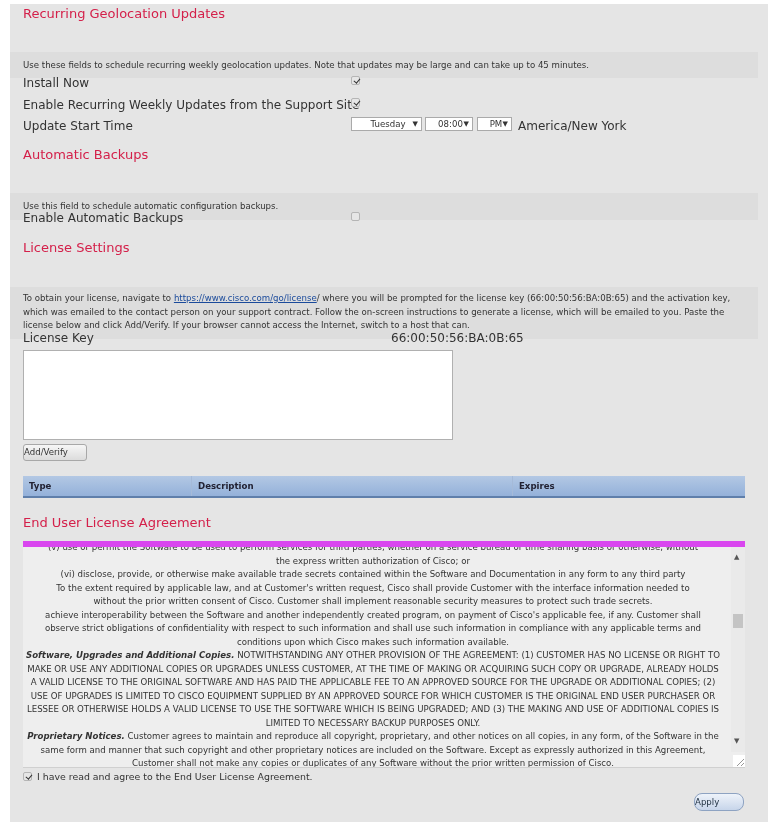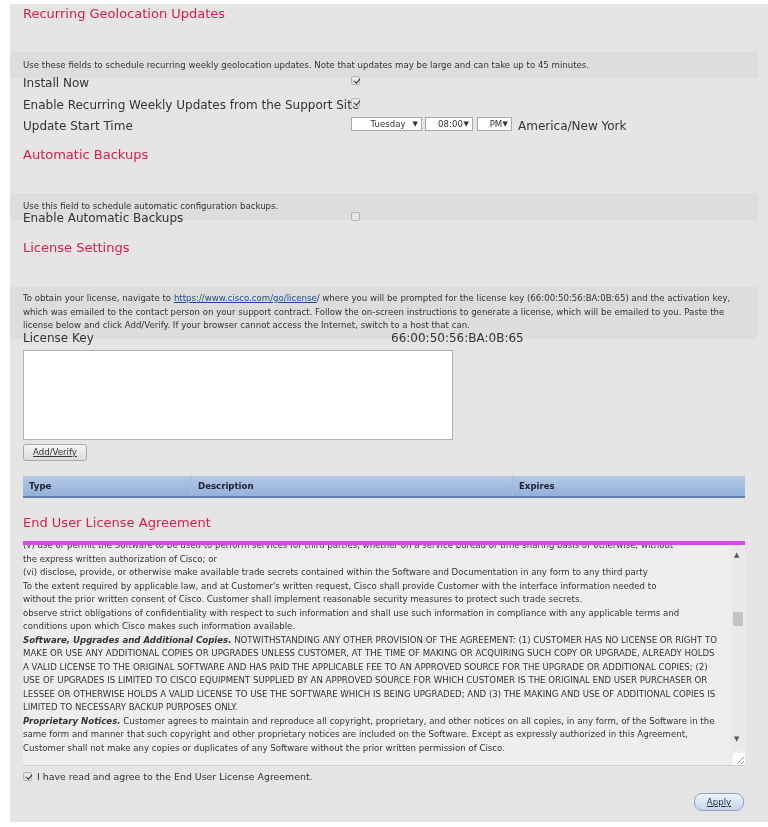--- a/index.html
+++ b/index.html
@@ -15,28 +15,28 @@
   .chk.on::after { content:""; position:absolute; left:2.5px; top:0px; width:2.5px; height:5px;
          border:solid #333; border-width:0 1.6px 1.6px 0; transform:rotate(40deg); }
   .sel { position:absolute; top:113px; height:14px; background:#fff; border:1px solid #aaa;
          box-sizing:border-box; font-size:8.6px; line-height:12px; padding-left:3px; color:#333;text-align:center; }
   .sel .arr { position:absolute; right:3px; top:0; font-size:7px; }
   a.link { color:#1a4a9b; text-decoration:underline; }
   .ta { position:absolute; left:13px; top:346px; width:430px; height:90px; background:#fff;
         border:1px solid #b0b0b0; box-sizing:border-box; }
   .btn { position:absolute; border:1px solid #a8a8a8; border-radius:3px;
          background:linear-gradient(#f6f6f6,#dcdcdc); font-size:8.6px; color:#333;
-         text-align:center; box-sizing:border-box;text-decoration:underline; }
+         text-align:left; box-sizing:border-box; }
   .btn.blue { background:linear-gradient(#eef3fa,#c7d5ea); border-color:#8ea3c2; color:#234; }
   .thead { position:absolute; left:13px; top:472px; width:722px; height:22px;
            background:linear-gradient(#b3c8e4,#94b1da); border-bottom:2px solid #5f7fab;
            box-sizing:border-box; display:flex; font-weight:bold; font-size:8.6px; color:#223; }
   .thead div { line-height:20px; padding-left:6px; box-sizing:border-box; border-right:1px solid #a5bad8; }
   .eula { position:absolute; left:13px; top:537px; width:722px; height:220px; background:#eeeeee;
-          border-top:4px solid #d946ef; border-bottom:1px solid #d0d0d0; overflow:hidden; }
+          border-top:6px solid #d946ef; border-bottom:1px solid #d0d0d0; overflow:hidden;text-align:center; }
   .eula .txt { position:absolute; left:0; top:-6px; width:700px; font-size:8.6px; line-height:13.5px; color:#333; }
   .eula .txt b { font-style:italic; }
   .sb { position:absolute; right:0; top:0; width:14px; height:205px; background:#eaeaea; }
   .sb .up, .sb .dn { position:absolute; left:3px; font-size:7px; color:#555; }
   .sb .thumb { position:absolute; left:2px; top:67px; width:10px; height:14px; background:#c4c4c4; }
   .grip { position:absolute; right:0; bottom:0; width:12px; height:12px; background:#fff; }
 </style>
 </head>
 <body>
 
@@ -93,20 +93,21 @@
   </div>
 
   <h2 class="h" style="top:511px;">End User License Agreement</h2>
   <div class="eula">
     <div class="txt">
       <div>(v) use or permit the Software to be used to perform services for third parties, whether on a service bureau or time sharing basis or otherwise, without</div>
       <div>the express written authorization of Cisco; or</div>
       <div>(vi) disclose, provide, or otherwise make available trade secrets contained within the Software and Documentation in any form to any third party</div>
       <div>To the extent required by applicable law, and at Customer's written request, Cisco shall provide Customer with the interface information needed to</div>
       <div>without the prior written consent of Cisco. Customer shall implement reasonable security measures to protect such trade secrets.</div>
+      <div>achieve interoperability between the Software and another independently created program, on payment of Cisco's applicable fee, if any. Customer shall</div>
       <div>observe strict obligations of confidentiality with respect to such information and shall use such information in compliance with any applicable terms and</div>
       <div>conditions upon which Cisco makes such information available.</div>
       <div><b>Software, Upgrades and Additional Copies.</b><span> NOTWITHSTANDING ANY OTHER PROVISION OF THE AGREEMENT: (1) CUSTOMER HAS NO LICENSE OR RIGHT TO MAKE OR USE ANY ADDITIONAL COPIES OR UPGRADES UNLESS CUSTOMER, AT THE TIME OF MAKING OR ACQUIRING SUCH COPY OR UPGRADE, ALREADY HOLDS A VALID LICENSE TO THE ORIGINAL SOFTWARE AND HAS PAID THE APPLICABLE FEE TO AN APPROVED SOURCE FOR THE UPGRADE OR ADDITIONAL COPIES; (2) USE OF UPGRADES IS LIMITED TO CISCO EQUIPMENT SUPPLIED BY AN APPROVED SOURCE FOR WHICH CUSTOMER IS THE ORIGINAL END USER PURCHASER OR LESSEE OR OTHERWISE HOLDS A VALID LICENSE TO USE THE SOFTWARE WHICH IS BEING UPGRADED; AND (3) THE MAKING AND USE OF ADDITIONAL COPIES IS LIMITED TO NECESSARY BACKUP PURPOSES ONLY.</span></div>
       <div><b>Proprietary Notices.</b><span> Customer agrees to maintain and reproduce all copyright, proprietary, and other notices on all copies, in any form, of the Software in the same form and manner that such copyright and other proprietary notices are included on the Software. Except as expressly authorized in this Agreement, Customer shall not make any copies or duplicates of any Software without the prior written permission of Cisco.</span></div>
     </div>
     <div class="sb">
       <span class="up" style="top:6px;">▲</span>
       <div class="thumb"></div>
       <span class="dn" style="top:190px;">▼</span>
     </div>

